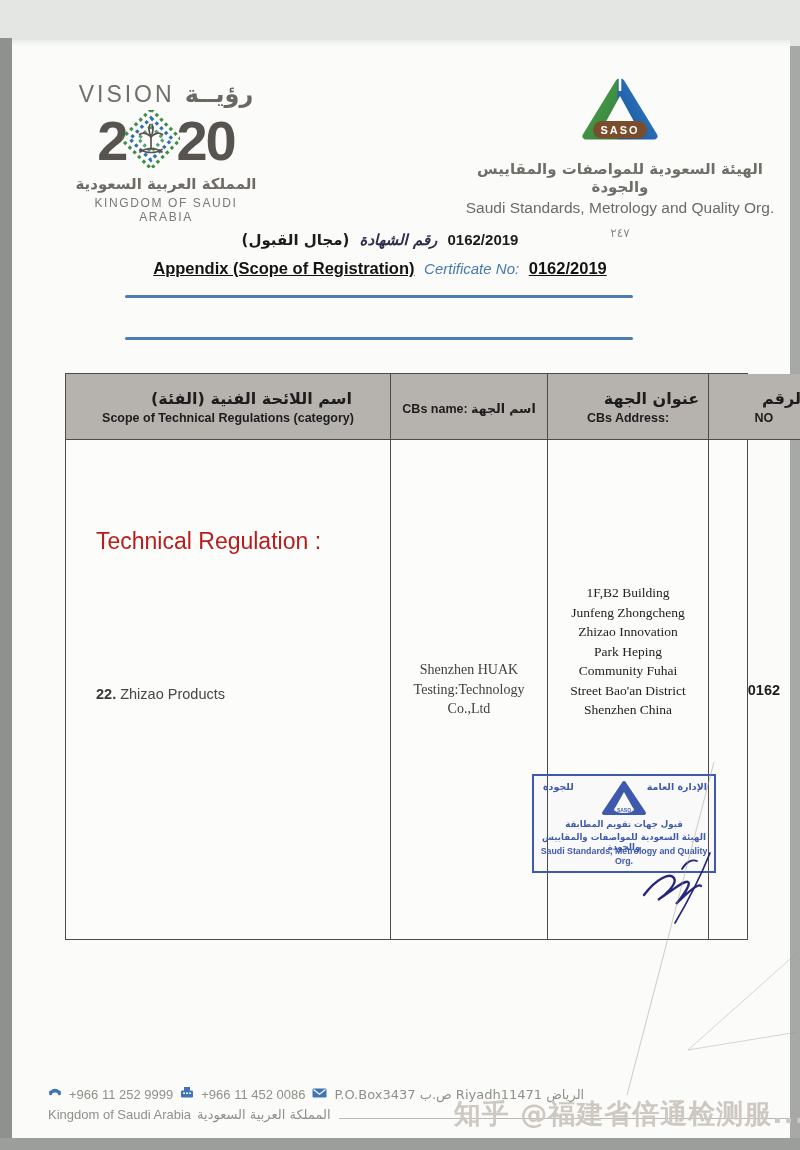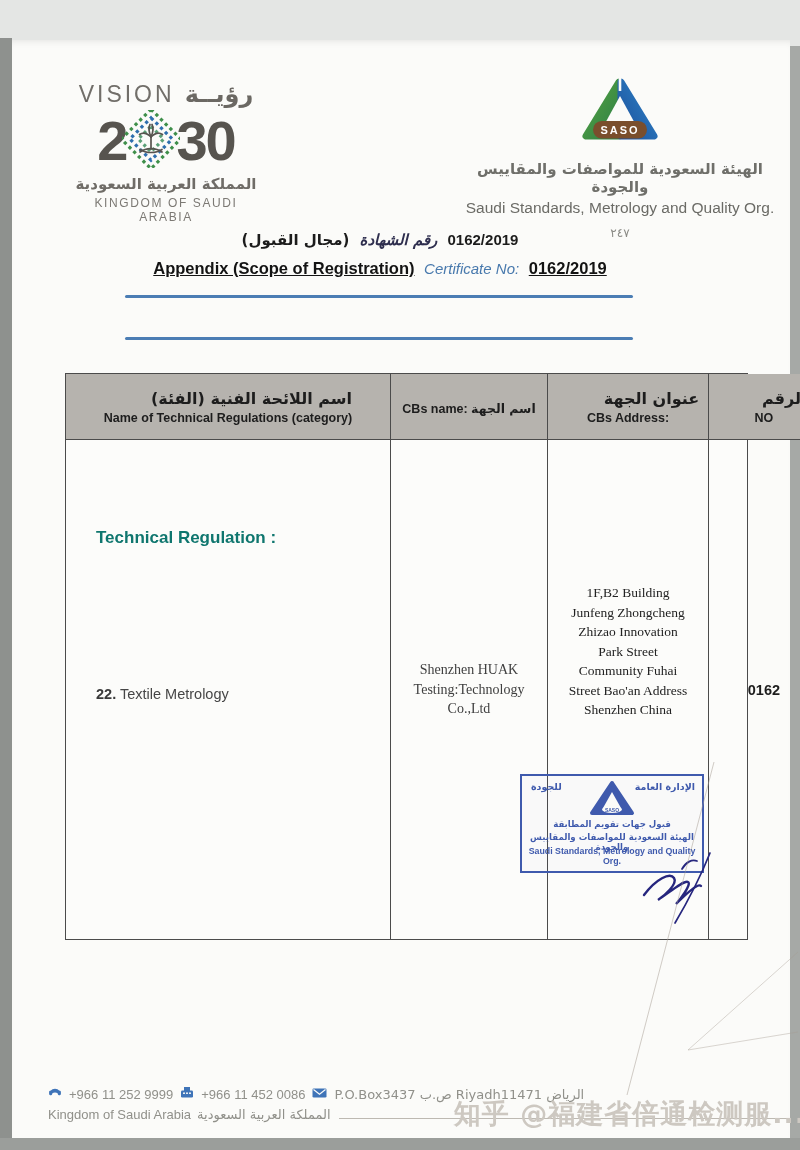--- a/index.html
+++ b/index.html
@@ -40,30 +40,30 @@
   .rule-1 { top:295px; } .rule-2 { top:337px; }
 
   
   .reg-table { position:absolute; left:65px; top:373px; width:683px; height:567px; border:1.6px solid #4b4b4b; display:grid; grid-template-columns:325px 157px 161px 1fr; grid-template-rows:66px 1fr; background:#fcfcfa; }
   .th { background:#b6b3ae; border-right:1.6px solid #4b4b4b; border-bottom:1.6px solid #4b4b4b; display:flex; flex-direction:column; justify-content:center; align-items:center; text-align:center; padding:4px 6px; color:#1d1d1d; }
   .th:nth-child(4) { border-right:none; }
   .th .l1 { font-size:16px; font-weight:700;margin-left:47px; }
   .th .l2 { font-size:12.5px; font-weight:700; margin-top:3px; }
   .td { border-right:1.6px solid #4b4b4b; position:relative; }
   .td:last-child { border-right:none; }
-  .section-title { position:absolute; left:30px; top:88px; font-size:17px; font-weight:700; color:#0f766e; }
+  .section-title { position:absolute; left:30px; top:88px; font-size:23px; font-weight:400; color:#b91c1c; }
   .item-line { position:absolute; left:30px; top:246px; font-size:14.5px; color:#464646; }
   .item-line b { color:#3a3a3a; }
   .center-cell { display:flex; flex-direction:column; justify-content:center; align-items:center; height:100%; text-align:center; }
   .cb-name { font-family:"Liberation Serif", serif; font-size:14px; color:#404040; line-height:1.4; }
   .cb-address { font-family:"Liberation Serif", serif; font-size:13.5px; color:#222; line-height:1.45; transform:translateY(-38px); }
   .cb-no { font-size:14.5px; font-weight:700; color:#1d1d1d; }
 
   
-  .stamp { position:absolute; left:520px; top:774px; width:184px; height:99px; border:2.5px solid #3f5aad; color:#3f5aad; background:rgba(80,100,200,0.02); }
+  .stamp { position:absolute; left:532px; top:774px; width:184px; height:99px; border:2.5px solid #3f5aad; color:#3f5aad; background:rgba(80,100,200,0.02); }
   .stamp > div { position:absolute; }
   .stamp-dept-left { top:5px; left:9px; font-size:9.5px; font-weight:700; }
   .stamp-dept-right { top:5px; right:7px; font-size:9.5px; font-weight:700; }
   .stamp-tri { top:4px; left:50%; transform:translateX(-50%); }
   .stamp-line { width:100%; text-align:center; font-weight:700; }
   .stamp-l1 { top:43px; font-size:8.6px; }
   .stamp-l2 { top:56px; font-size:8.6px; }
   .stamp-l3 { top:70px; font-size:8.8px; }
 
   .signature-svg { position:absolute; left:630px; top:845px; }
@@ -104,21 +104,21 @@
             <path d="M29 39 L29 27"></path>
             <path d="M29 27 C25 23 21 22 17.5 24.5"></path>
             <path d="M29 27 C33 23 37 22 40.5 24.5"></path>
             <path d="M29 27 C26.5 21.5 26.5 17.5 28 14.5"></path>
             <path d="M29 27 C31.5 21.5 31.5 17.5 30 14.5"></path>
             <path d="M18 42 C24 37.5 34 37.5 40 42"></path>
             <path d="M18 39.5 C24 43.5 34 43.5 40 39.5"></path>
           </g>
         </svg>
       </span>
-      <span class="vision-digit">30</span>
+      <span class="vision-digit">20</span>
     </div>
     <div class="vision-country-ar ar">المملكة العربية السعودية</div>
     <div class="vision-country-en">KINGDOM OF SAUDI ARABIA</div>
   </div>
 
   <div class="saso">
     <div>
       <svg width="86" height="72" viewBox="0 0 86 72">
         <defs>
           <linearGradient id="sg" x1="0" y1="0" x2="1" y2="1">
@@ -152,61 +152,61 @@
     <span class="appendix-bold">Appendix (Scope of Registration)</span>
     <span class="cert-no-label">Certificate No:</span>
     <span class="appendix-bold">0162/2019</span>
   </div>
   <div class="rule rule-1"></div>
   <div class="rule rule-2"></div>
 
   <div class="reg-table">
     <div class="th">
       <div class="l1 ar">اسم اللائحة الفنية (الفئة)</div>
-      <div class="l2">Name of Technical Regulations (category)</div>
+      <div class="l2">Scope of Technical Regulations (category)</div>
     </div>
     <div class="th">
       <div class="l2">
         <span>CBs name:</span>
         <span class="ar">اسم الجهة</span>
       </div>
     </div>
     <div class="th">
       <div class="l1 ar">عنوان الجهة</div>
       <div class="l2">CBs Address:</div>
     </div>
     <div class="th">
       <div class="l1 ar">الرقم:</div>
       <div class="l2">NO</div>
     </div>
 
     <div class="td">
       <div class="section-title">Technical Regulation :</div>
       <div class="item-line">
-        <b>22.</b><span> Textile Metrology</span>
+        <b>22.</b><span> Zhizao Products</span>
       </div>
     </div>
     <div class="td">
       <div class="center-cell">
         <div class="cb-name">
           <div>Shenzhen HUAK</div>
           <div>Testing:Technology</div>
           <div>Co.,Ltd</div>
         </div>
       </div>
     </div>
     <div class="td">
       <div class="center-cell">
         <div class="cb-address">
           <div>1F,B2 Building</div>
           <div>Junfeng Zhongcheng</div>
           <div>Zhizao Innovation</div>
-          <div>Park Street</div>
+          <div>Park Heping</div>
           <div>Community Fuhai</div>
-          <div>Street Bao'an Address</div>
+          <div>Street Bao'an District</div>
           <div>Shenzhen China</div>
         </div>
       </div>
     </div>
     <div class="td">
       <div class="center-cell">
           <div class="cb-no">0162</div>
         </div>
     </div>
   </div>

